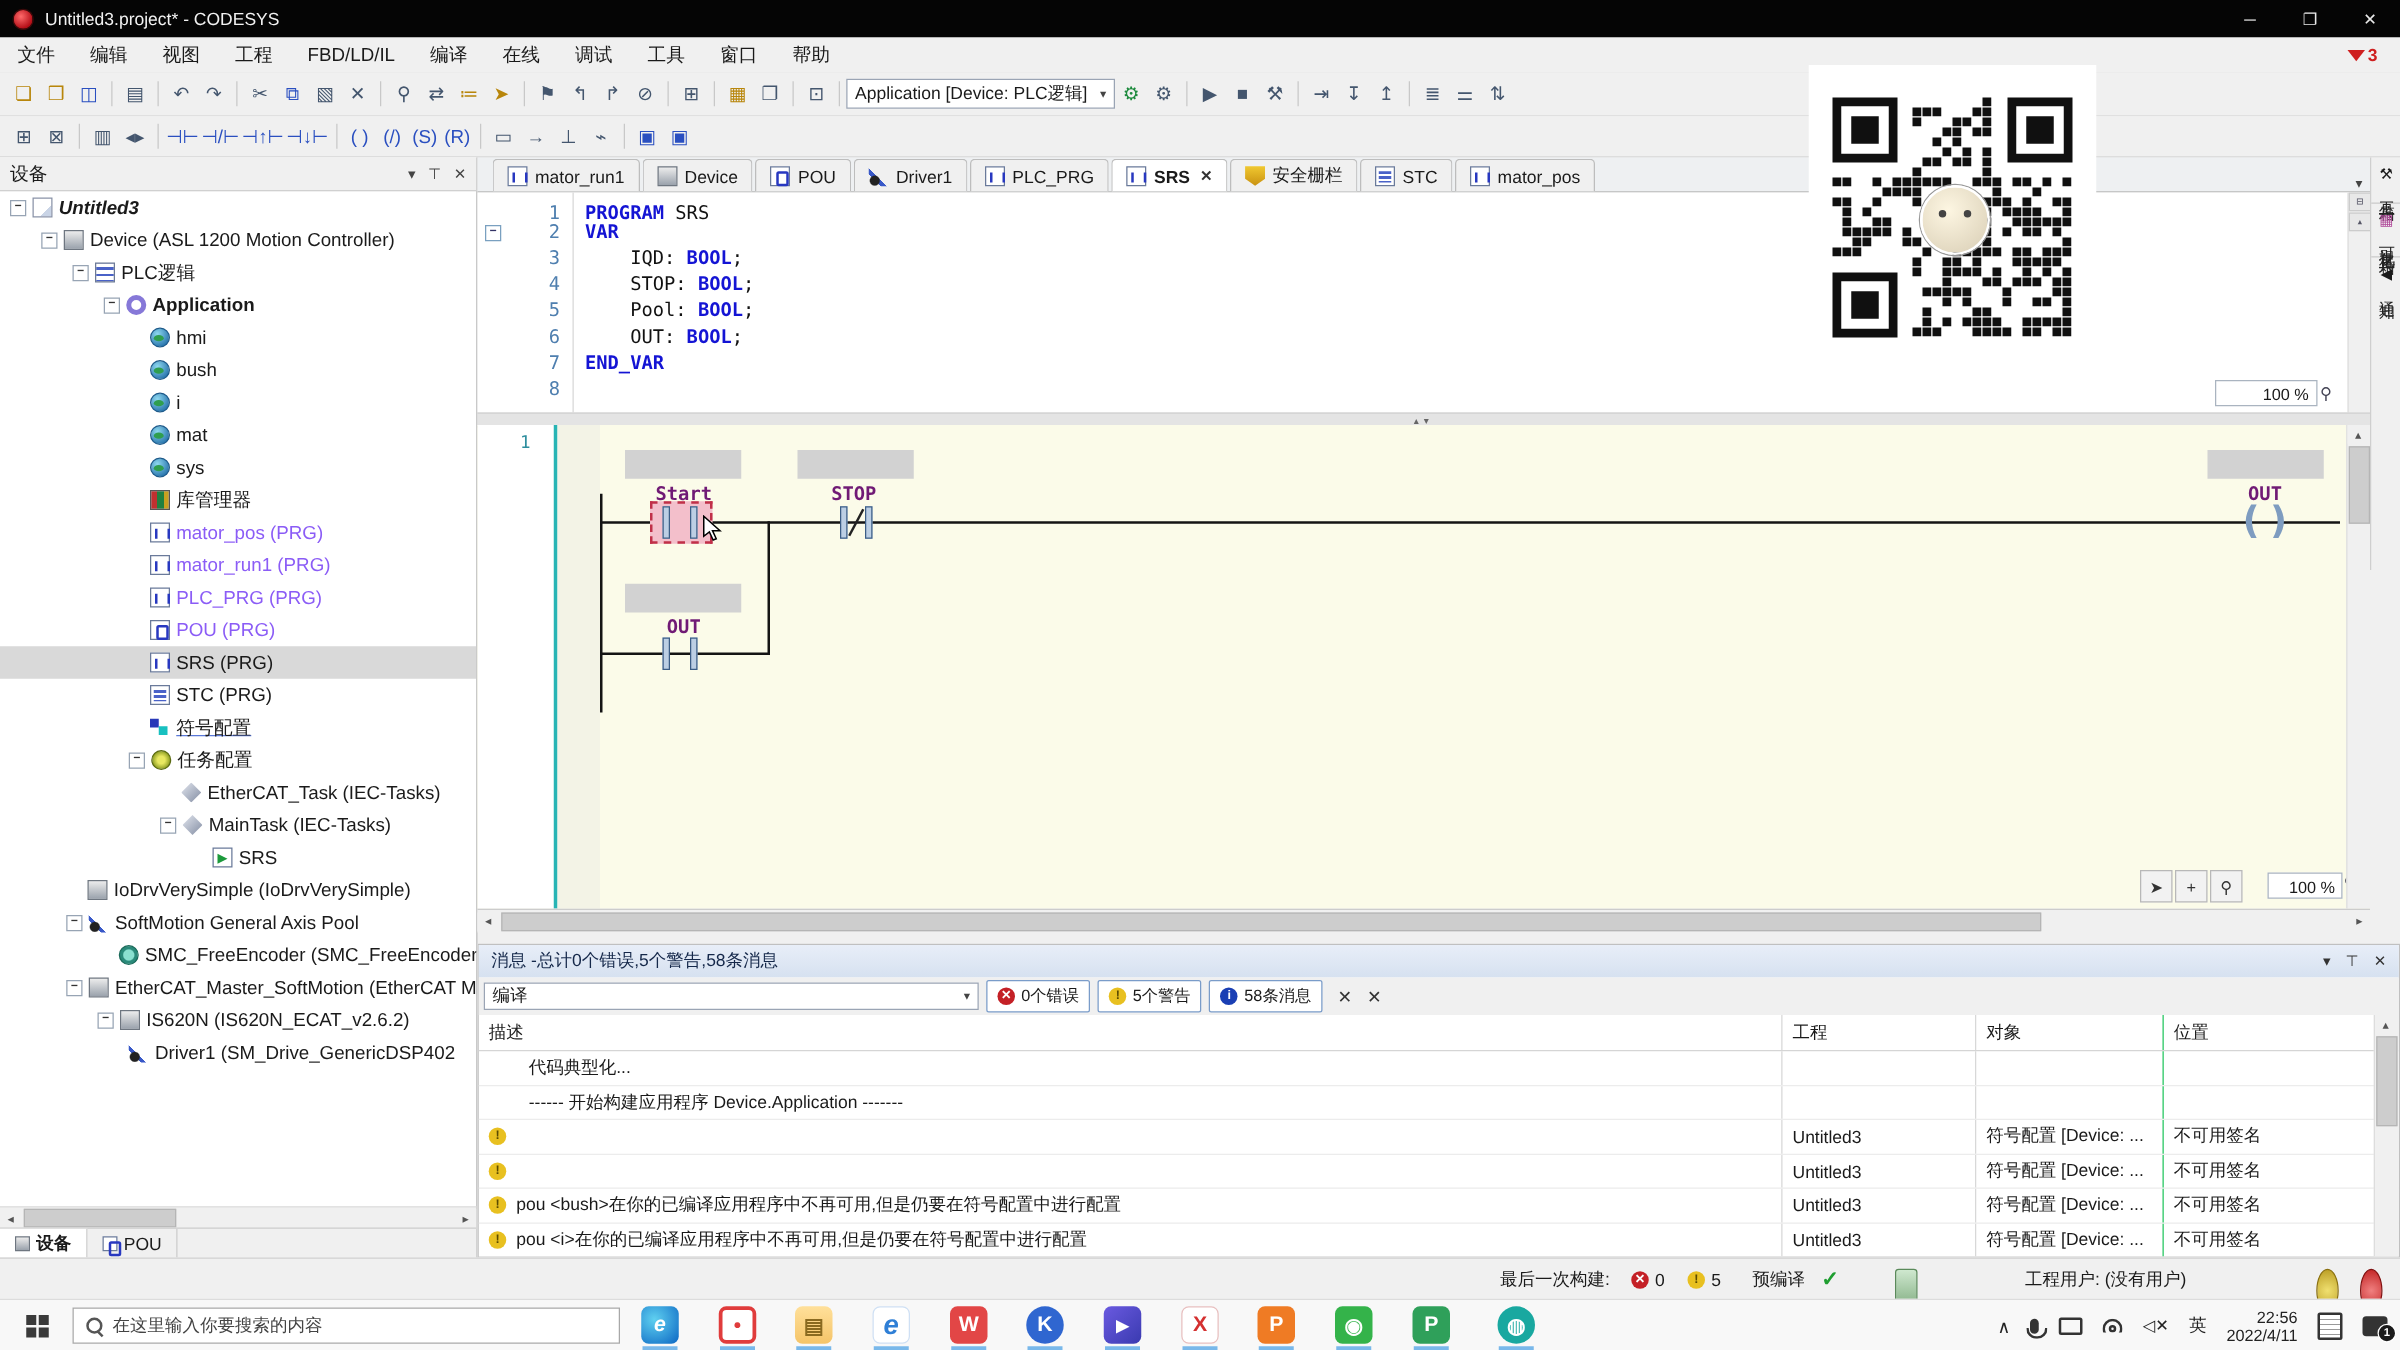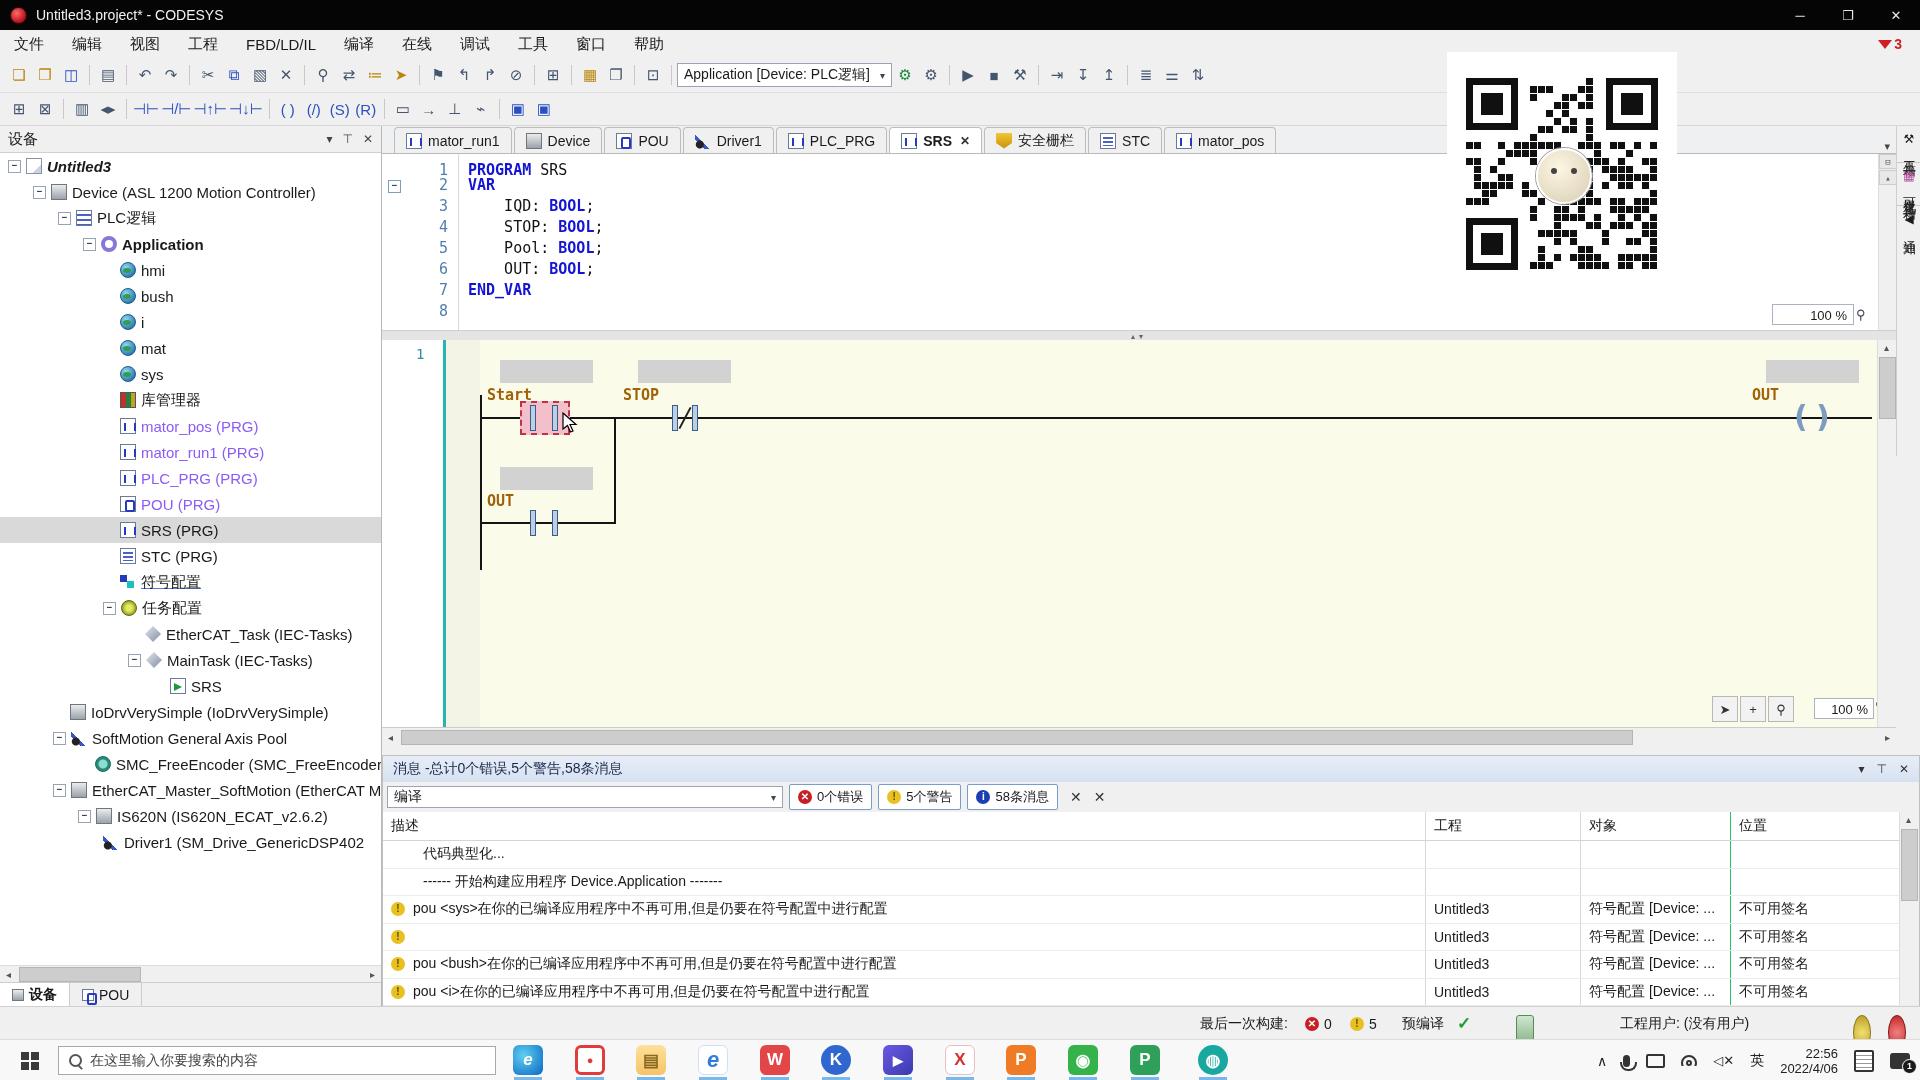--- a/index.html
+++ b/index.html
@@ -90,21 +90,21 @@
   
   #vsplit{left:382px;top:330px;width:1514px;height:10px;background:#e4e4e4;border-top:1px solid #cfcfcf;border-bottom:1px solid #bdbdbd;display:flex;align-items:center;justify-content:center;}
   #vsplit span{font-size:8px;color:#666;letter-spacing:4px;}
   
   #ladder{left:382px;top:340px;width:1514px;height:387px;background:#fbfbe9;overflow:hidden;}
   #lgutter{left:0;top:0;width:61px;height:387px;background:#fff;border-right:3px solid #28b4b4;}
   #lmargin{left:64px;top:0;width:34px;height:387px;background:#f3f3e6;}
   #rungno{left:34px;top:6px;font:14px "DejaVu Sans Mono",monospace;color:#2e8e9e;}
   .wire{background:#141414;}
   .gbox{position:absolute;width:93px;height:23px;background:#d2d2d2;}
-  .llabel{position:absolute;width:120px;font:bold 15px "DejaVu Sans Mono",monospace;color:#a16207;}
+  .llabel{position:absolute;width:120px;text-align:center;font:bold 15px "DejaVu Sans Mono",monospace;color:#701a75;}
   .cbar{position:absolute;width:6px;height:26px;background:#bccfe4;border:1px solid #3c5e86;box-sizing:border-box;}
   .ncslash{position:absolute;width:2px;height:24px;background:#222;transform:rotate(28deg);}
   #selbox{left:138px;top:61px;width:50px;height:34px;background:#f3bfcb;border:2px dashed #c03048;box-sizing:border-box;}
   .paren{position:absolute;font:bold 30px/30px "DejaVu Sans",sans-serif;color:#7e9cc0;}
   #lvscroll{left:1495px;top:0;width:19px;height:387px;background:#f0f0f0;border-left:1px solid #ddd;}
   #ltools{left:1330px;top:356px;display:flex;gap:2px;}
   .ltool{width:24px;height:24px;background:#f2f2f2;border:1px solid #b8b8b8;display:flex;align-items:center;justify-content:center;font-size:13px;color:#333;}
   #lzoom{left:1432px;top:358px;width:60px;height:21px;background:#fff;border:1px solid #aab4c0;font:13px/21px "Liberation Sans",sans-serif;text-align:right;padding-right:5px;box-sizing:border-box;}
   #lzoomic{left:1493px;top:358px;width:20px;height:21px;font-size:13px;color:#445;}
   #lhscroll{left:382px;top:727px;width:1514px;height:18px;background:#f0f0f0;border-top:1px solid #ccc;display:flex;align-items:center;}
@@ -606,21 +606,20 @@
       </div>
       <div class="mrow">
         <span class="c-desc ind">------ 开始构建应用程序 Device.Application -------</span>
           <span class="c-proj"></span>
           <span class="c-obj"></span>
           <span class="c-pos"></span>
       </div>
       <div class="mrow">
         <span class="c-desc">
             <span class="dot warn">!</span>
-            <span>pou &lt;sys&gt;在你的已编译应用程序中不再可用,但是仍要在符号配置中进行配置</span>
           </span>
           <span class="c-proj">Untitled3</span>
           <span class="c-obj">符号配置 [Device: ...</span>
           <span class="c-pos">不可用签名</span>
       </div>
       <div class="mrow">
         <span class="c-desc">
             <span class="dot warn">!</span>
           </span>
           <span class="c-proj">Untitled3</span>
@@ -731,21 +730,21 @@
         <span>◍</span>
       </div>
       <span class="tline" style="left:1199px"></span>
     <div id="tray">
       <span>∧</span>
       <span class="micic"></span>
       <span class="camic"></span>
       <span class="wifiic"></span>
       <span style="font-size:13px">◁✕</span>
       <span>英</span>
-      <span class="clockbox"><span>22:56</span><br><span>2022/4/06</span></span>
+      <span class="clockbox"><span>22:56</span><br><span>2022/4/11</span></span>
       <span class="noteic"></span>
       <span class="chatic">
           <span class="bdg">1</span>
         </span>
     </div>
   </div>
 
   <div id="qr" class="abs">
     <div id="qrgrid">
       <span class="qf" style="left:0;top:0"></span>

